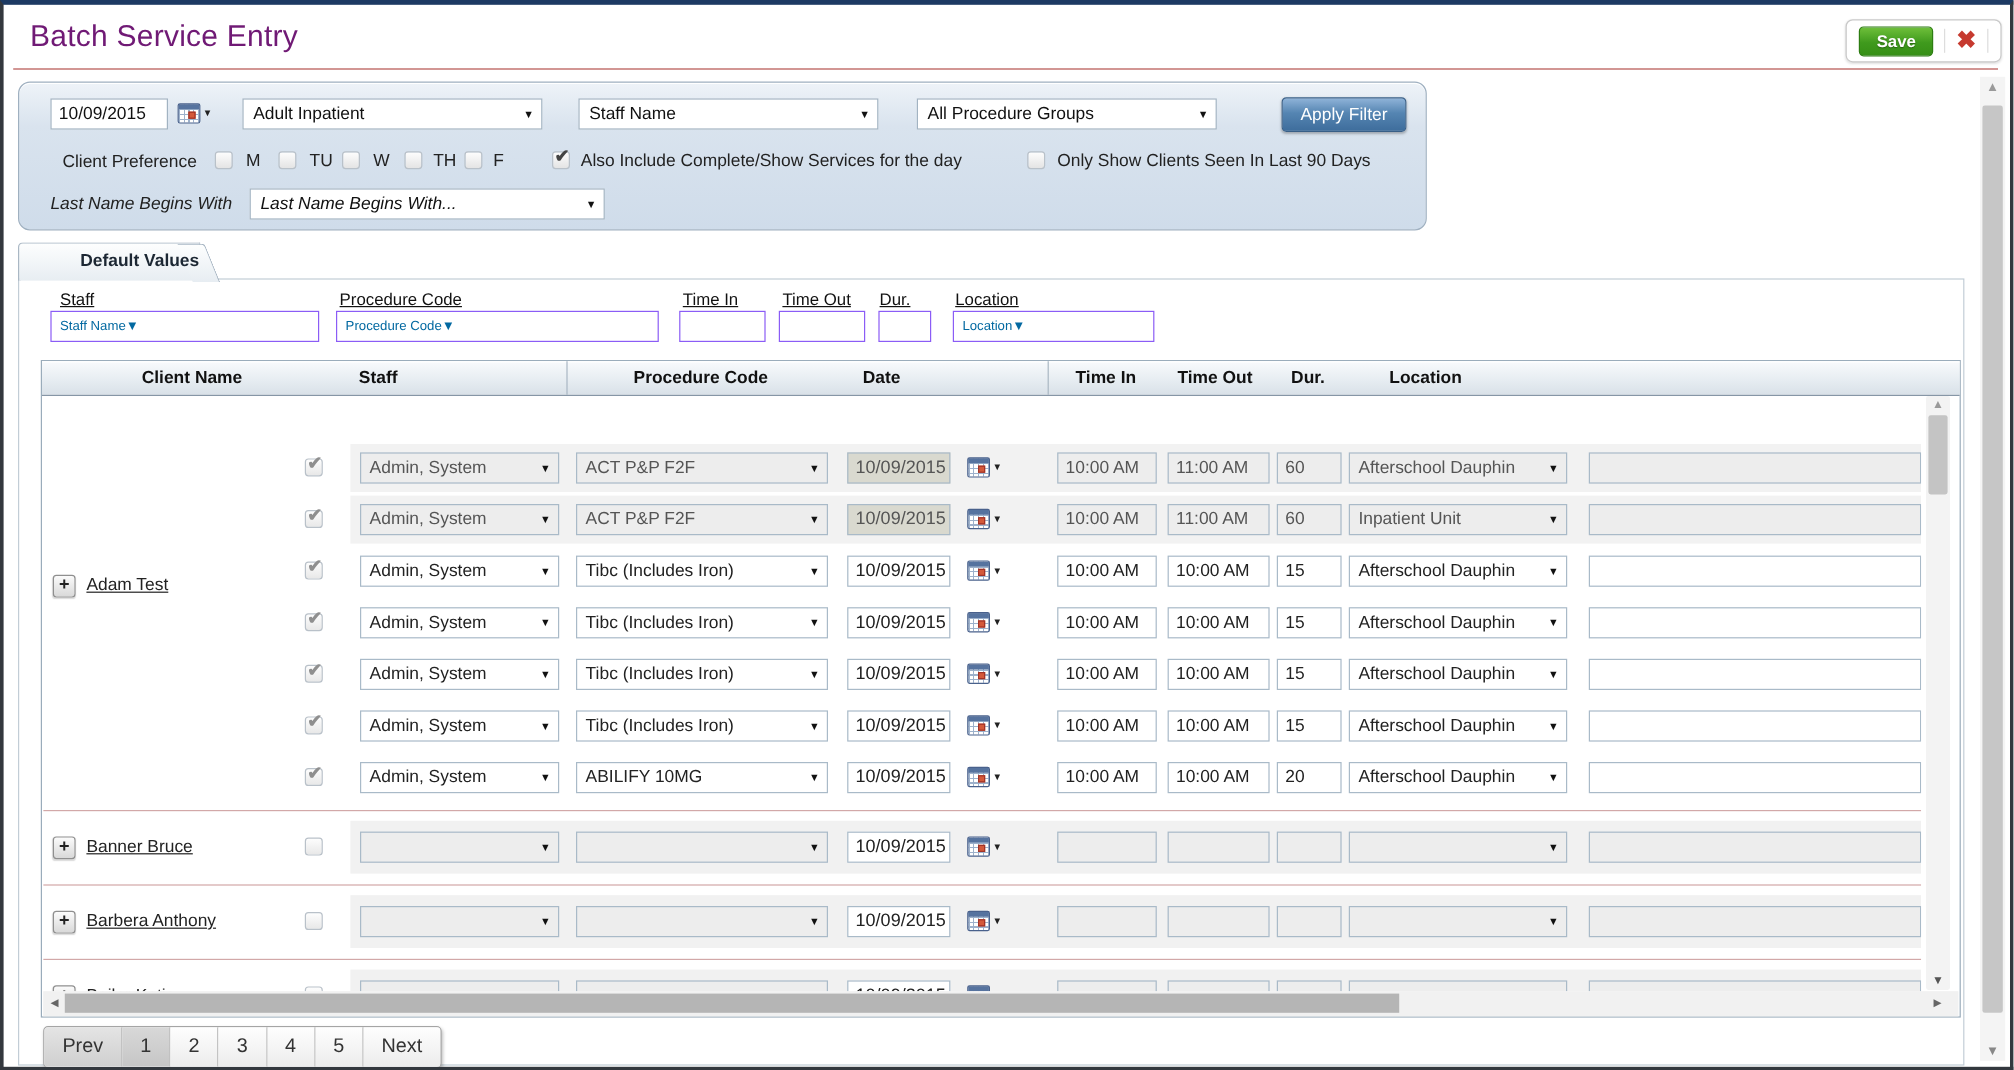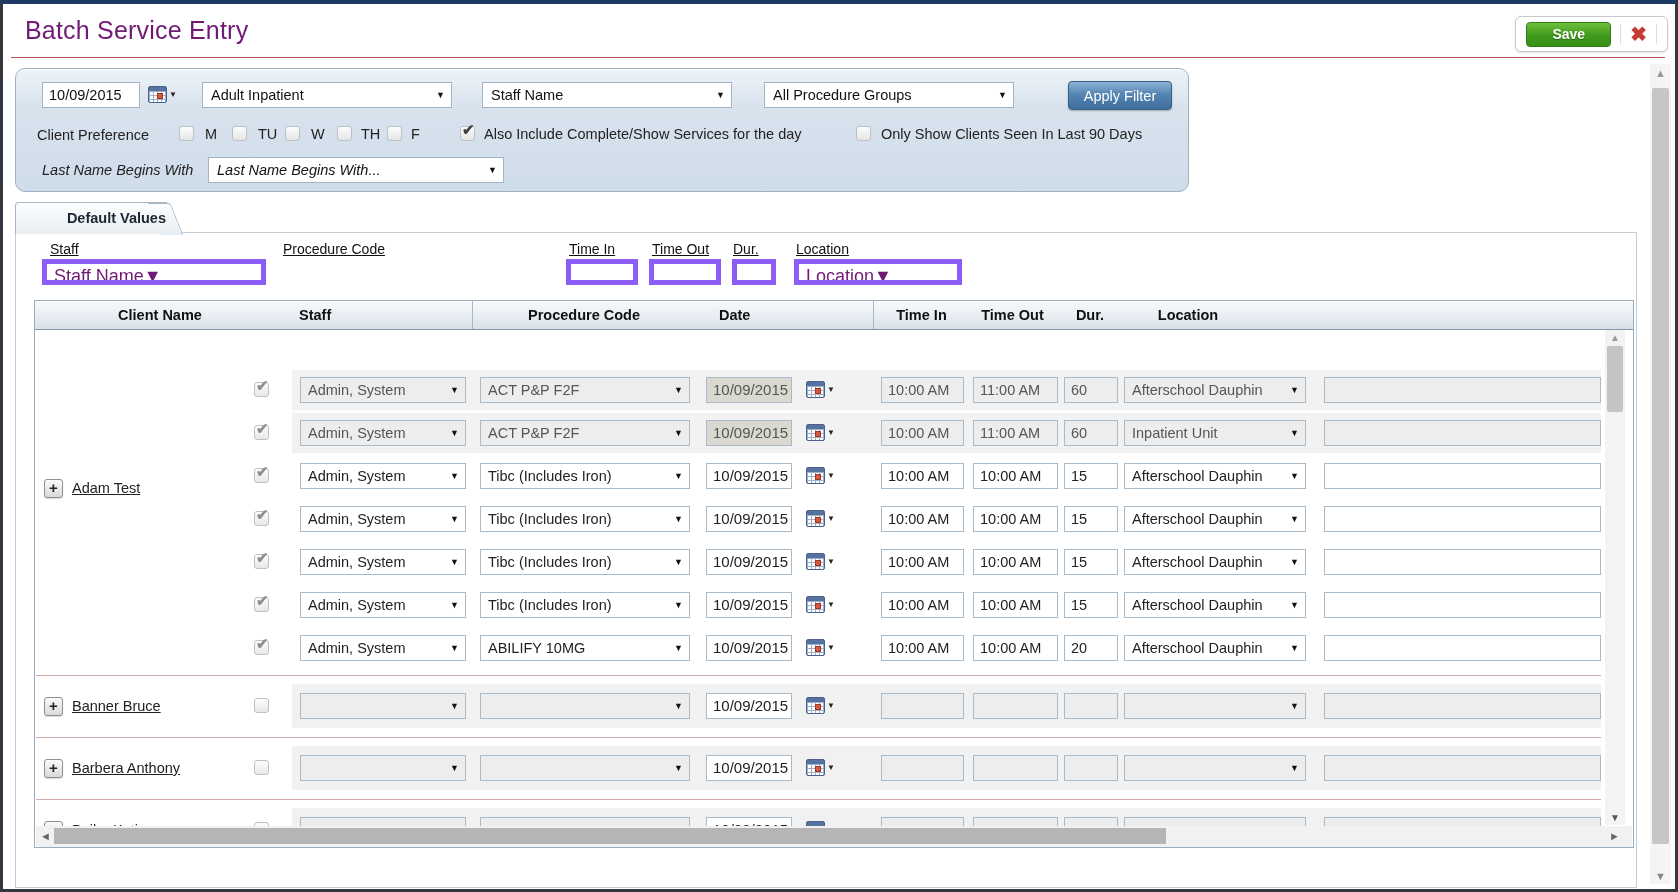--- a/index.html
+++ b/index.html
@@ -3,21 +3,21 @@
 <meta charset="utf-8">
 <style>
   html,body{margin:0;padding:0;background:#e8e8e8;font-family:"Liberation Sans",sans-serif;}
   .window{position:relative;width:1678px;height:892px;box-sizing:border-box;background:#fff;
     border-top:4px solid #1d3a63;border-left:3px solid #33383e;border-right:3px solid #33383e;border-bottom:3px solid #33383e;overflow:hidden;}
   
   .title{position:absolute;left:22px;top:12px;font-size:25px;color:#701a75;letter-spacing:.2px;}
   .redrule{position:absolute;left:8px;right:10px;top:53px;height:1px;background:#b5524f;}
   .savegroup{position:absolute;right:7px;top:12px;height:34px;display:flex;align-items:center;gap:9px;padding:0 10px;
     background:#fff;border:1px solid #c9c9c9;border-radius:6px;box-shadow:0 1px 2px rgba(0,0,0,.12);}
-  .savebtn{width:85px;height:25px;background:linear-gradient(#6ebf3a,#3f9a1d 55%,#368f16);border:1px solid #2d7d12;border-radius:4px;
+  .savebtn{width:62px;height:25px;background:linear-gradient(#6ebf3a,#3f9a1d 55%,#368f16);border:1px solid #2d7d12;border-radius:4px;
     color:#fff;font-weight:bold;font-size:14px;text-shadow:0 1px 1px rgba(0,0,0,.35);cursor:pointer;font-family:inherit;}
   .vsep{width:1px;height:20px;background:#ddd;}
   .closex{font-size:20px;color:#c63a2f;font-weight:bold;line-height:20px;cursor:pointer;}
   
   .fpanel{position:absolute;left:12px;top:64px;width:1172px;height:122px;border:1px solid #9fb0c0;border-radius:10px;
     background:linear-gradient(#eef3f8,#d9e3ee 30%,#cfdcea);box-shadow:inset 0 1px 0 #fff;}
   .frow1{position:absolute;left:0;top:13px;height:28px;width:100%;}
   .frow2{position:absolute;left:0;top:57px;height:18px;width:100%;}
   .frow3{position:absolute;left:0;top:88px;height:27px;width:100%;font-style:italic;}
   .fdate{position:absolute;left:26px;top:0;width:98px;height:26px;box-sizing:border-box;border:1px solid #a2b3c2;
@@ -29,40 +29,40 @@
     background-size:100% 4px,100% 100%,100% 100%;background-repeat:no-repeat;position:relative;}
   .calic::after{content:'';position:absolute;right:3px;top:6px;width:4px;height:4px;background:#d4593a;border:1px solid #a23327;}
   .cr2{font-size:8px;color:#222;font-weight:normal;}
   .fsel2{position:absolute;top:0;height:26px;box-sizing:border-box;background:#fff;border:1px solid #a2b3c2;
     font-size:14.5px;color:#111;line-height:24px;padding:0 20px 0 8px;white-space:nowrap;overflow:hidden;cursor:pointer;}
   .fsel2 .cr,.fsel .cr{position:absolute;right:6px;top:0;line-height:25px;font-size:9px;color:#111;}
   .s1{left:186px;width:250px;} .s2{left:466px;width:250px;} .s3{left:748px;width:250px;} .s4{left:192px;width:296px;}
   .applybtn{position:absolute;left:1052px;top:-1px;width:104px;height:29px;border:1px solid #395f87;border-radius:4px;
     background:linear-gradient(#8fb3d8,#5585b2 45%,#3e6d9c);color:#fff;font-size:14.5px;font-family:inherit;cursor:pointer;box-shadow:0 1px 2px rgba(0,0,0,.25);}
   .flabel{position:absolute;font-size:14.5px;color:#222;line-height:17px;}
-  .l1{left:21px;top:1px;text-align:right;} .l3{left:26px;top:5px;}
+  .l1{left:36px;top:1px;text-align:right;} .l3{left:26px;top:5px;}
   .cbx{position:absolute;top:0;width:15px;height:15px;box-sizing:border-box;border:1px solid #b9c1c9;border-radius:3px;
     background:linear-gradient(#fdfdfd,#e4e4e4);cursor:pointer;}
   .cbx i{position:absolute;left:1px;top:-6px;font-style:normal;font-size:15px;color:#444;font-weight:bold;}
   .db0{left:163px;} .db1{left:216px;} .db2{left:269px;} .db3{left:321px;} .db4{left:371px;}
   .dl0{left:189px;} .dl1{left:242px;} .dl2{left:295px;} .dl3{left:345px;} .dl4{left:395px;}
   .dlb{position:absolute;top:0;font-size:14.5px;color:#222;line-height:16px;}
   .cbi{left:444px;} .lbi{left:468px;top:0;} .cb90{left:840px;} .lb90{left:865px;top:0;}
   
   .tab{position:absolute;left:12px;top:198px;width:150px;height:31px;z-index:3;background:linear-gradient(#fdfefe,#e7edf2);
     border:1px solid #a9b7c4;border-bottom:none;border-radius:4px 0 0 0;cursor:pointer;text-align:right;}
   .tab::after{content:'';position:absolute;right:-11px;top:0;width:22px;height:100%;background:linear-gradient(#fdfefe,#e7edf2);
     border-right:1px solid #a9b7c4;border-top:1px solid #a9b7c4;transform:skewX(22deg);border-radius:0 3px 0 0;}
   .tab span{position:relative;z-index:2;display:block;padding-left:12px;line-height:30px;font-size:14.5px;font-weight:bold;color:#1c2733;}
   .tabpanel{position:absolute;left:12px;top:228px;width:1622px;height:656px;box-sizing:border-box;border:1px solid #c2cdd6;background:#fff;}
   
   .dlabel{position:absolute;top:8px;font-size:14px;color:#111;text-decoration:underline;}
   .dla{left:34px;} .dlp{left:267px;} .dlti{left:553px;} .dlto{left:636px;} .dld{left:717px;} .dll{left:780px;}
-  .dctrl{position:absolute;top:26px;height:26px;box-sizing:border-box;border:5px solid #8b5cf6;background:#fff;
-    font-size:18px;color:#701a75;line-height:24px;padding:0 18px 0 7px;white-space:nowrap;overflow:hidden;}
+  .dctrl{position:absolute;top:26px;height:26px;box-sizing:border-box;border:1px solid #8b5cf6;background:#fff;
+    font-size:11px;color:#0369a1;line-height:24px;padding:0 18px 0 7px;white-space:nowrap;overflow:hidden;}
   .dbox{padding:0 5px;}
   .dsa{left:26px;width:224px;cursor:pointer;} .dsp{left:264px;width:269px;cursor:pointer;}
   .dti{left:550px;width:72px;} .dto{left:633px;width:72px;} .ddu{left:716px;width:44px;} .dsl{left:778px;width:168px;cursor:pointer;}
   
   .tpanel{position:absolute;left:18px;top:67px;width:1600px;height:548px;box-sizing:border-box;border:1px solid #9aacbb;background:#fff;}
   .thead{position:absolute;left:0;top:0;right:0;height:28px;background:linear-gradient(#f8fafc,#e7edf2 55%,#d9e1e8);
     border-bottom:1px solid #8696a6;box-shadow:inset 0 1px 0 #fff;}
   .hc{position:absolute;top:0;height:28px;line-height:28px;font-weight:bold;font-size:14.5px;color:#111;text-align:center;white-space:nowrap;}
   .hc0{left:10px;width:230px;} .hc1{left:264px;} .hc2{left:444px;width:210px;} .hc3{left:684px;}
   .hc4{left:845px;width:83px;} .hc5{left:930px;width:95px;} .hc6{left:1028px;width:54px;} .hc7{left:1088px;width:130px;} .hc8{left:1288px;width:230px;}
@@ -179,20 +179,21 @@
     </div>
   <div class="tabpanel">
 
     <span class="dlabel dla">Staff</span>
     <span class="dlabel dlp">Procedure Code</span>
     <span class="dlabel dlti">Time In</span>
     <span class="dlabel dlto">Time Out</span>
     <span class="dlabel dld">Dur.</span>
     <span class="dlabel dll">Location</span>
     <span class="dctrl dsa"><span>Staff Name</span><span class="cr">▼</span></span>
+    <span class="dctrl dsp"><span>Procedure Code</span><span class="cr">▼</span></span>
     <span class="dctrl dbox dti"></span>
     <span class="dctrl dbox dto"></span>
     <span class="dctrl dbox ddu"></span>
     <span class="dctrl dsl"><span>Location</span><span class="cr">▼</span></span>
 
     <div class="tpanel">
       <div class="thead">
         <span class="hc hc0">Client Name</span>
         <span class="hc hc1">Staff</span>
         <span class="hc hc2">Procedure Code</span>
@@ -410,20 +411,29 @@
         <span class="tvthumb"></span>
         <span class="arr dn">▼</span>
       </div>
       <div class="thscroll">
         <span class="arr lf">◄</span>
         <span class="ththumb"></span>
         <span class="arr rt">►</span>
       </div>
     </div>
 
+    <div class="pagination" id="pagination">
+        <span class="pbtn prev">Prev</span>
+        <span class="pbtn active">1</span>
+        <span class="pbtn">2</span>
+        <span class="pbtn">3</span>
+        <span class="pbtn">4</span>
+        <span class="pbtn">5</span>
+        <span class="pbtn next">Next</span>
+      </div>
   </div>
 
   <div class="pagescroll">
     <span class="arr up">▲</span>
     <span class="pgthumb"></span>
     <span class="arr dn">▼</span>
   </div>
 
 </div>
 

